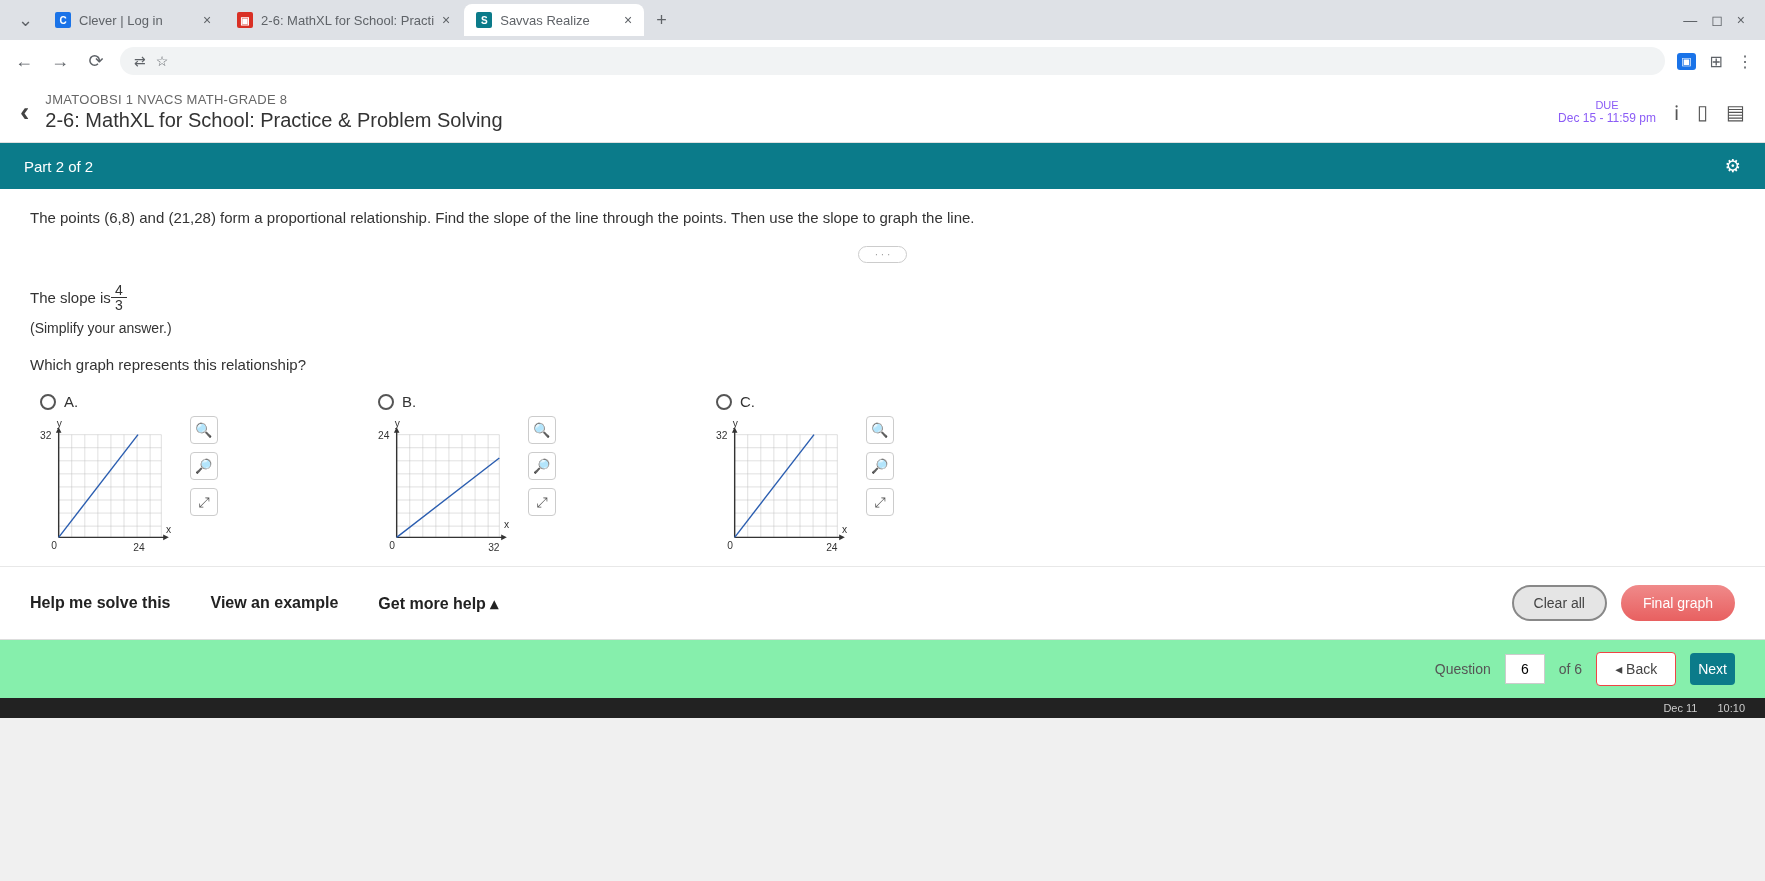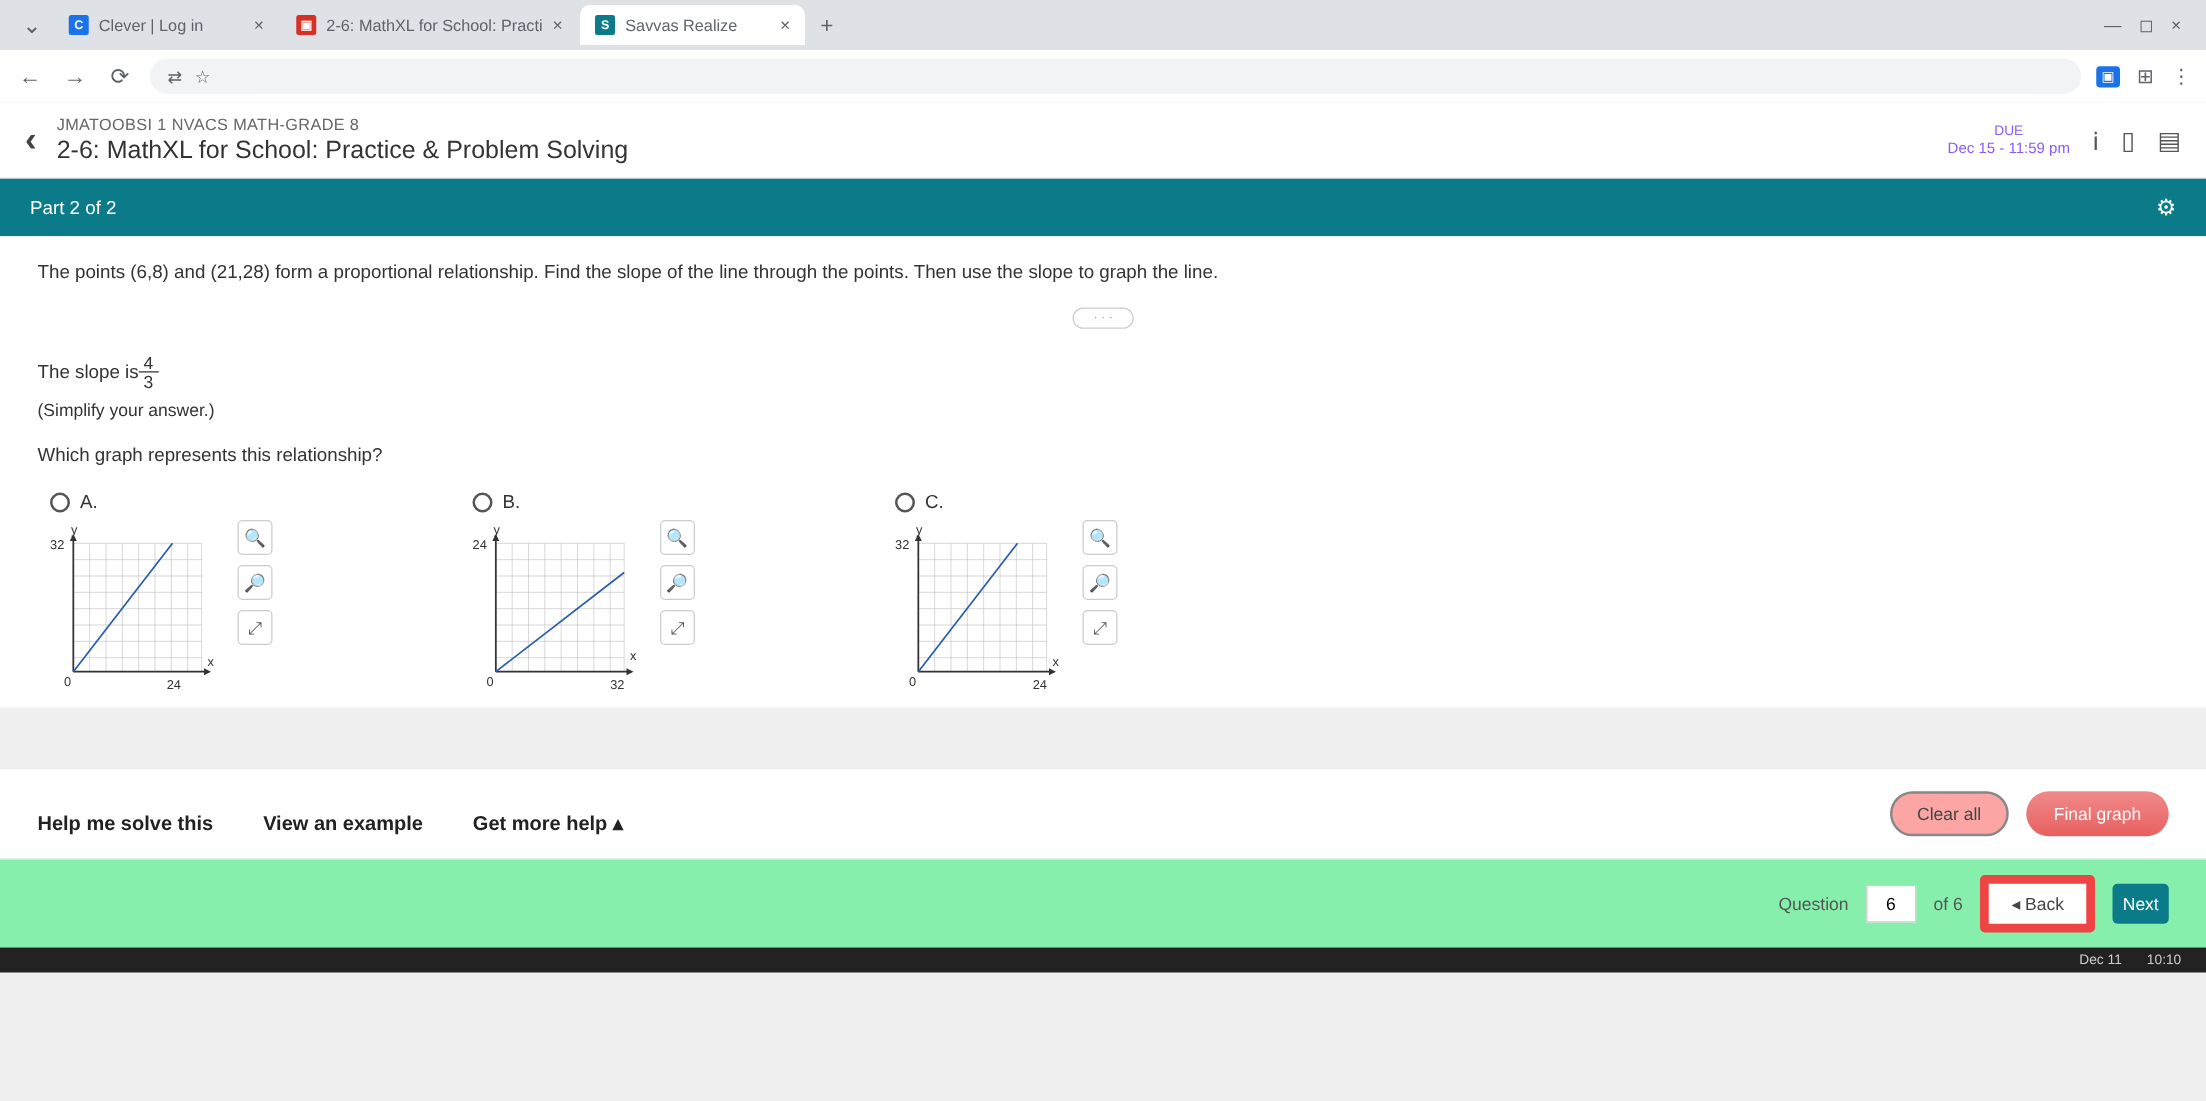--- a/index.html
+++ b/index.html
@@ -55,30 +55,30 @@
 .choice { display: flex; flex-direction: column; gap: 6px; }
 .choice-header { display: flex; align-items: center; gap: 8px; font-size: 15px; color: #333; }
 .radio { width: 16px; height: 16px; border: 2px solid #555; border-radius: 50%; }
 .choice-body { display: flex; gap: 10px; align-items: flex-start; }
 .graph-box { position: relative; width: 140px; height: 140px; }
 .graph-svg { width: 140px; height: 140px; }
 .graph-tools { display: flex; flex-direction: column; gap: 8px; }
 .tool-btn { width: 28px; height: 28px; border: 1px solid #ccc; border-radius: 4px; display: flex; align-items: center; justify-content: center; font-size: 14px; color: #555; background: #fff; }
 
 
-.help-bar { background: #fff; padding: 18px 30px; display: flex; align-items: flex-end; gap: 40px; border-top: 1px solid #e8e8e8; margin-top: 48px; }
+.help-bar { background: #fff; padding: 18px 30px; display: flex; align-items: center; gap: 40px; border-top: 1px solid #e8e8e8; }
 .help-link { font-size: 16px; font-weight: bold; color: #222; }
 .help-bar .right { margin-left: auto; display: flex; gap: 14px; align-items: center; }
-.btn-clear { border: 2px solid #888; border-radius: 20px; padding: 8px 20px; font-size: 14px; color: #444; background: #fca5a5; }
+.btn-clear { border: 2px solid #888; border-radius: 20px; padding: 8px 20px; font-size: 14px; color: #444; background: #e5e5e5; }
 .btn-final { border: none; border-radius: 20px; padding: 10px 22px; font-size: 14px; color: #fff; background: linear-gradient(#f08a8a, #e86060); }
 
 .nav-bar { background: #86efac; padding: 12px 30px; display: flex; align-items: center; justify-content: flex-end; gap: 14px; border-top: 1px solid #ddd; }
 .q-label { font-size: 14px; color: #555; }
 .q-num { width: 40px; height: 30px; border: 1px solid #ccc; text-align: center; font-size: 14px; background: #fff; }
-.btn-back { border: 7px solid #ef4444; border-radius: 4px; padding: 8px 18px; font-size: 14px; color: #444; background: #fff; }
+.btn-back { border: 1px solid #ef4444; border-radius: 4px; padding: 8px 18px; font-size: 14px; color: #444; background: #fff; }
 .btn-next { border: none; border-radius: 4px; padding: 8px 8px; font-size: 14px; color: #fff; background: #0b7b8a; }
 
 .footer-strip { background: #222; color: #ccc; font-size: 11px; padding: 4px 20px; display: flex; justify-content: flex-end; gap: 20px; }
 </style>
 </head>
 <body>
 
 <div class="browser-chrome">
   <div class="tab-bar">
     <span class="chevron">⌄</span>

